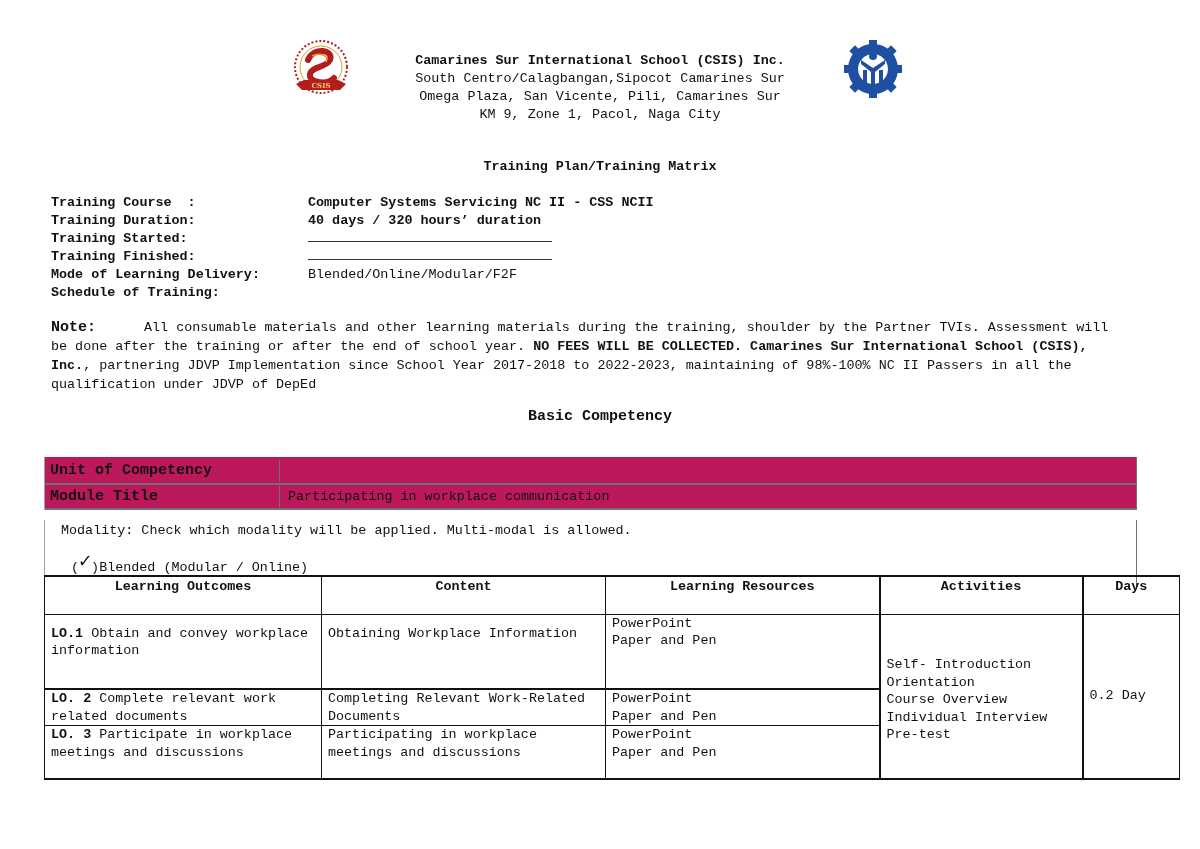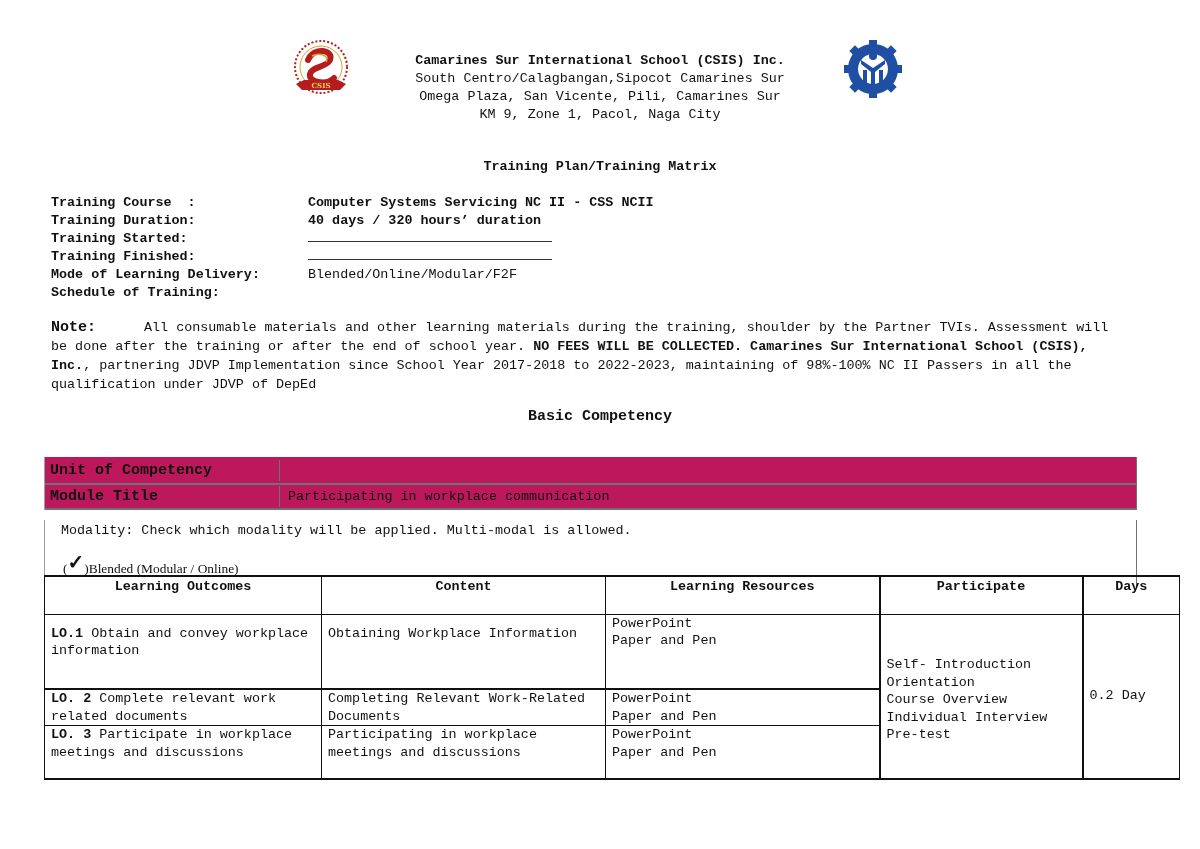--- a/index.html
+++ b/index.html
@@ -67,21 +67,21 @@
       border-right: 1px solid #6b7279;
     }
     .unit-value { flex: 1; padding: 4px 8px; font-size: 13.4px; }
 
     .modality-box {
       left: 44px; top: 520px; width: 1093px; height: 67px;
       border-left: 1px solid #9aa1a8; border-right: 1.5px solid #6b7279;
       font-size: 13.4px;
     }
     .modality-text { position: absolute; left: 16px; top: 3px; white-space: pre; }
-    .modality-opt { position: absolute; left: 18px; top: 38px; white-space: pre; line-height: 16px; font-family: Liberation Serif, serif; }
+    .modality-opt { position: absolute; left: 26px; top: 38px; white-space: pre; line-height: 16px; }
     .check-mark { font-size: 20px; font-weight: bold; position: relative; top: -4px; }
 
     
     .main-table {
       left: 44px; top: 575px; width: 1093px;
       border-collapse: collapse; table-layout: fixed;
       font-size: 13.4px;
     }
     .main-table td, .main-table th {
       border: 1px solid #111; vertical-align: top;
@@ -191,21 +191,21 @@
   <div class="modality-text">Modality: Check which modality will be applied. Multi-modal is allowed.</div>
   <div class="modality-opt"><span>(</span><span class="check-mark">✓</span><span>)Blended (Modular / Online)</span></div>
 </div>
 
 <table class="abs main-table">
   <thead>
     <tr>
       <th class="col-lo">Learning Outcomes</th>
       <th class="col-content">Content</th>
       <th class="col-res">Learning Resources</th>
-      <th class="col-act">Participate</th>
+      <th class="col-act">Activities</th>
       <th class="col-days">Days</th>
     </tr>
   </thead>
   <tbody>
     <tr class="row1">
       <td class="lo-cell"><span class="lo-num">LO.1</span><span> Obtain and convey workplace information</span></td>
       <td class="content-cell">Obtaining Workplace Information</td>
       <td class="col-res">
         <span class="res-line">PowerPoint</span>
         <span class="res-line">Paper and Pen</span>

